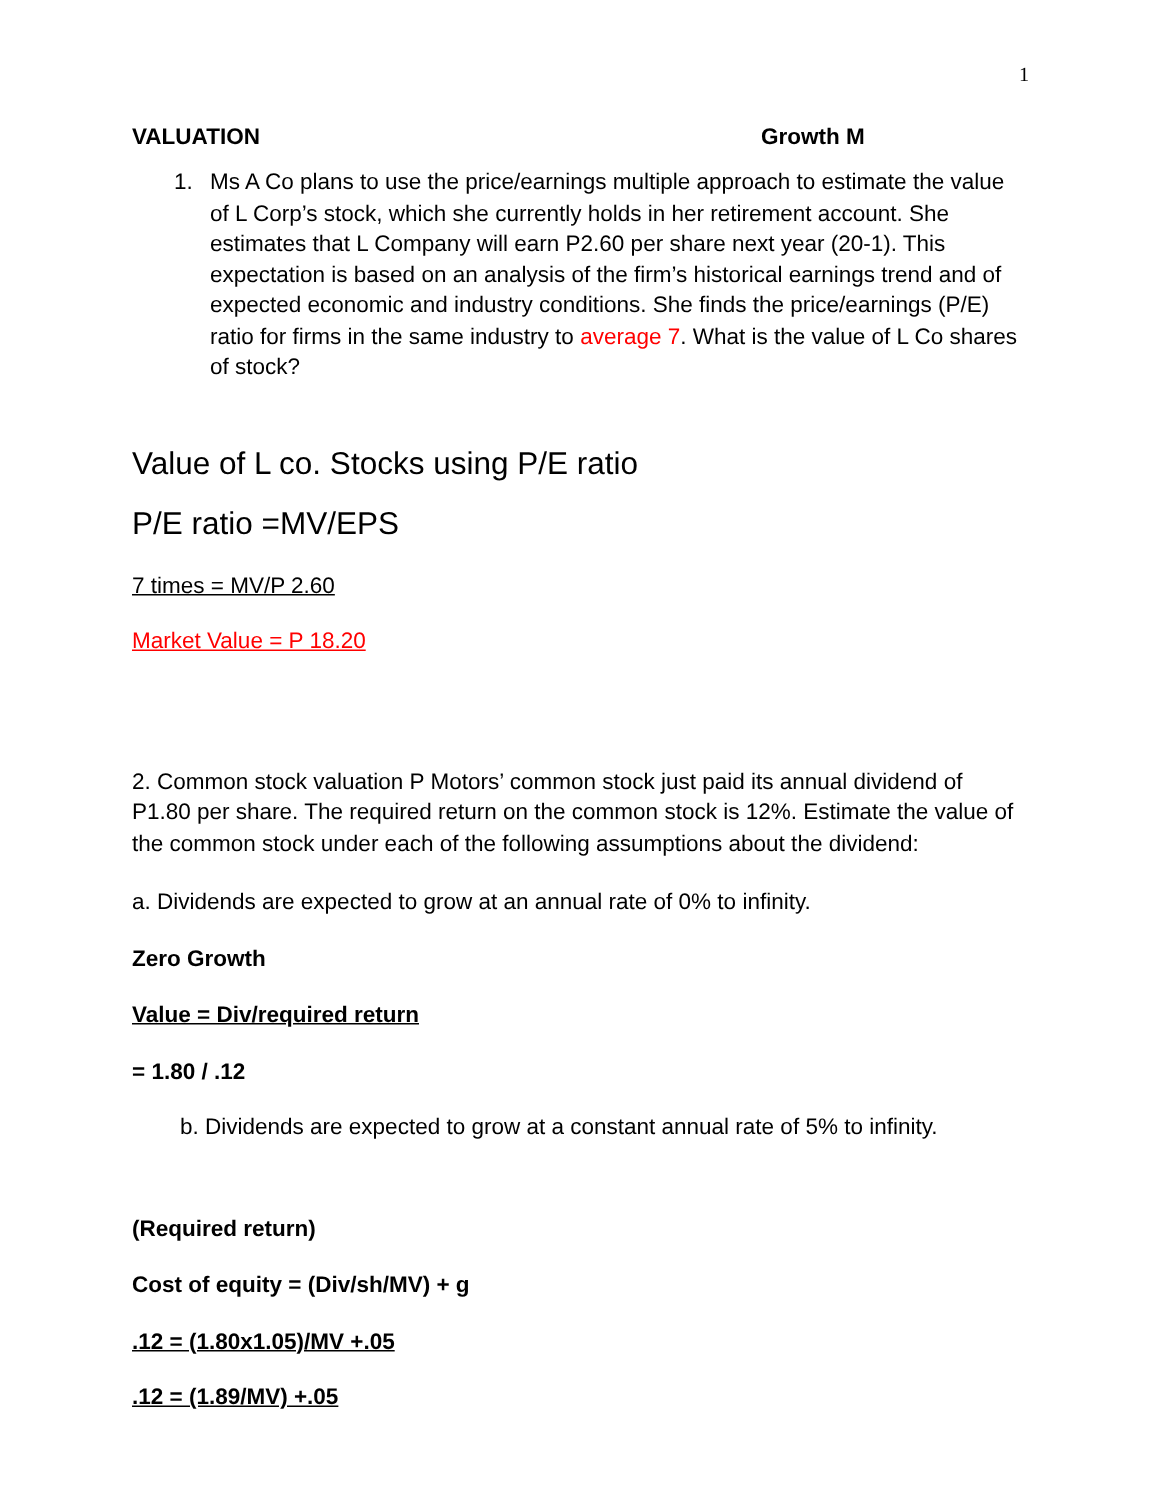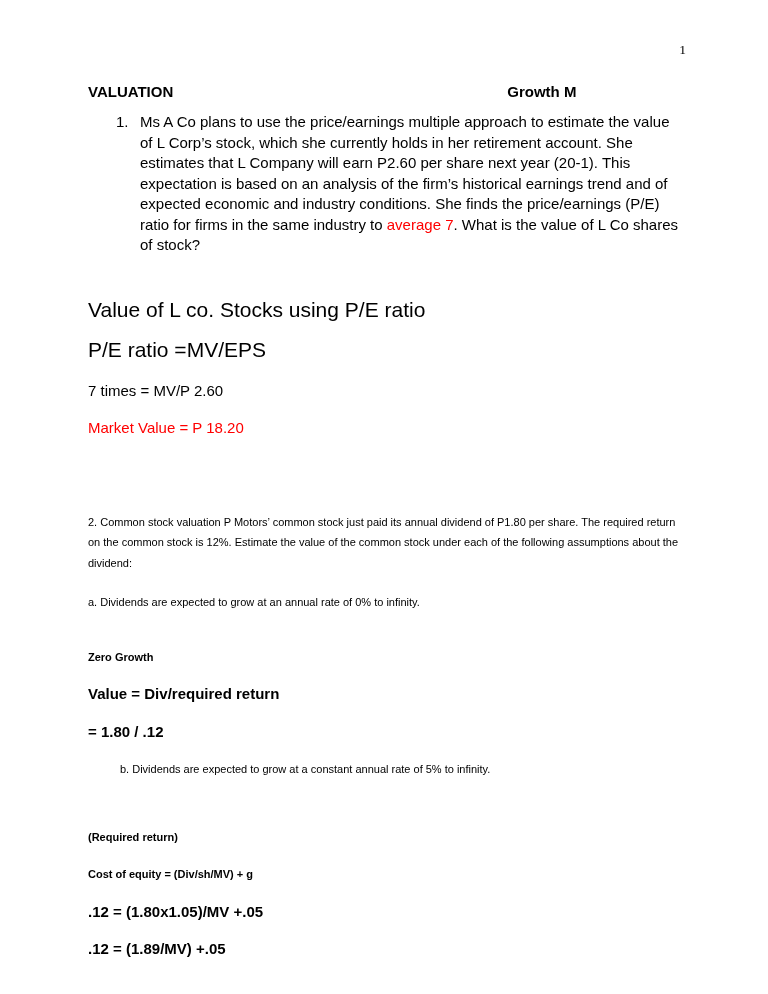--- a/index.html
+++ b/index.html
@@ -80,32 +80,32 @@
     font-size: 15px;
   }
   .red { color: #FF0000; }
 
   .gap-lg { height: 44px; }
   .gap-md { height: 30px; }
   .gap-xl { height: 56px; }
 
   p.para {
     margin: 0 0 0 0;
-    font-size: 11px;
+    font-size: 15px;
     line-height: 20.5px;
   }
   p.spaced {
     margin: 0 0 20px 0;
     font-size: 21px;
     line-height: 20.5px;
   }
   p.bold {
     font-weight: bold;
   }
-  .ind-1 { margin-left: 52px; }
+  .ind-1 { margin-left: 52px; text-decoration: underline; }
   .ind-2 { margin-left: 97px; }
 
   .eq-line {
     font-size: 15px;
     line-height: 20.5px;
     margin: 0 0 17px 0;
   }
   .eq-line.bold { font-weight: bold; }
 </style>
 </head>
@@ -132,21 +132,21 @@
 
     <p class="para spaced">Value of L co. Stocks using P/E ratio</p>
     <p class="para spaced">P/E ratio =MV/EPS</p>
     <p class="eq-line ind-1">7 times = MV/P 2.60</p>
     <p class="eq-line ind-1 red">Market Value = P 18.20</p>
 
     <div class="gap-xl"></div>
 
     <p class="para" style="margin-bottom:19px;">2. Common stock valuation P Motors’ common stock just paid its annual dividend of P1.80 per share. The required return on the common stock is 12%. Estimate the value of the common stock under each of the following assumptions about the dividend:</p>
 
-    <p class="para" style="margin-bottom:34px;">a. Dividends are expected to grow at an annual rate of 0% to infinity.</p>
+    <p class="para" style="margin-bottom:17px;">a. Dividends are expected to grow at an annual rate of 0% to infinity.</p>
     <p class="para bold" style="margin-bottom:17px;">Zero Growth</p>
     <p class="eq-line bold ind-1">Value = Div/required return</p>
     <p class="eq-line bold ind-2">= 1.80 / .12</p>
 
     <p class="para" style="margin-bottom:17px;margin-left:32px;">b. Dividends are expected to grow at a constant annual rate of 5% to infinity.</p>
 
     <div class="gap-md"></div>
 
     <p class="para bold" style="margin-bottom:17px;">(Required return)</p>
     <p class="para bold" style="margin-bottom:17px;">Cost of equity = (Div/sh/MV) + g</p>

